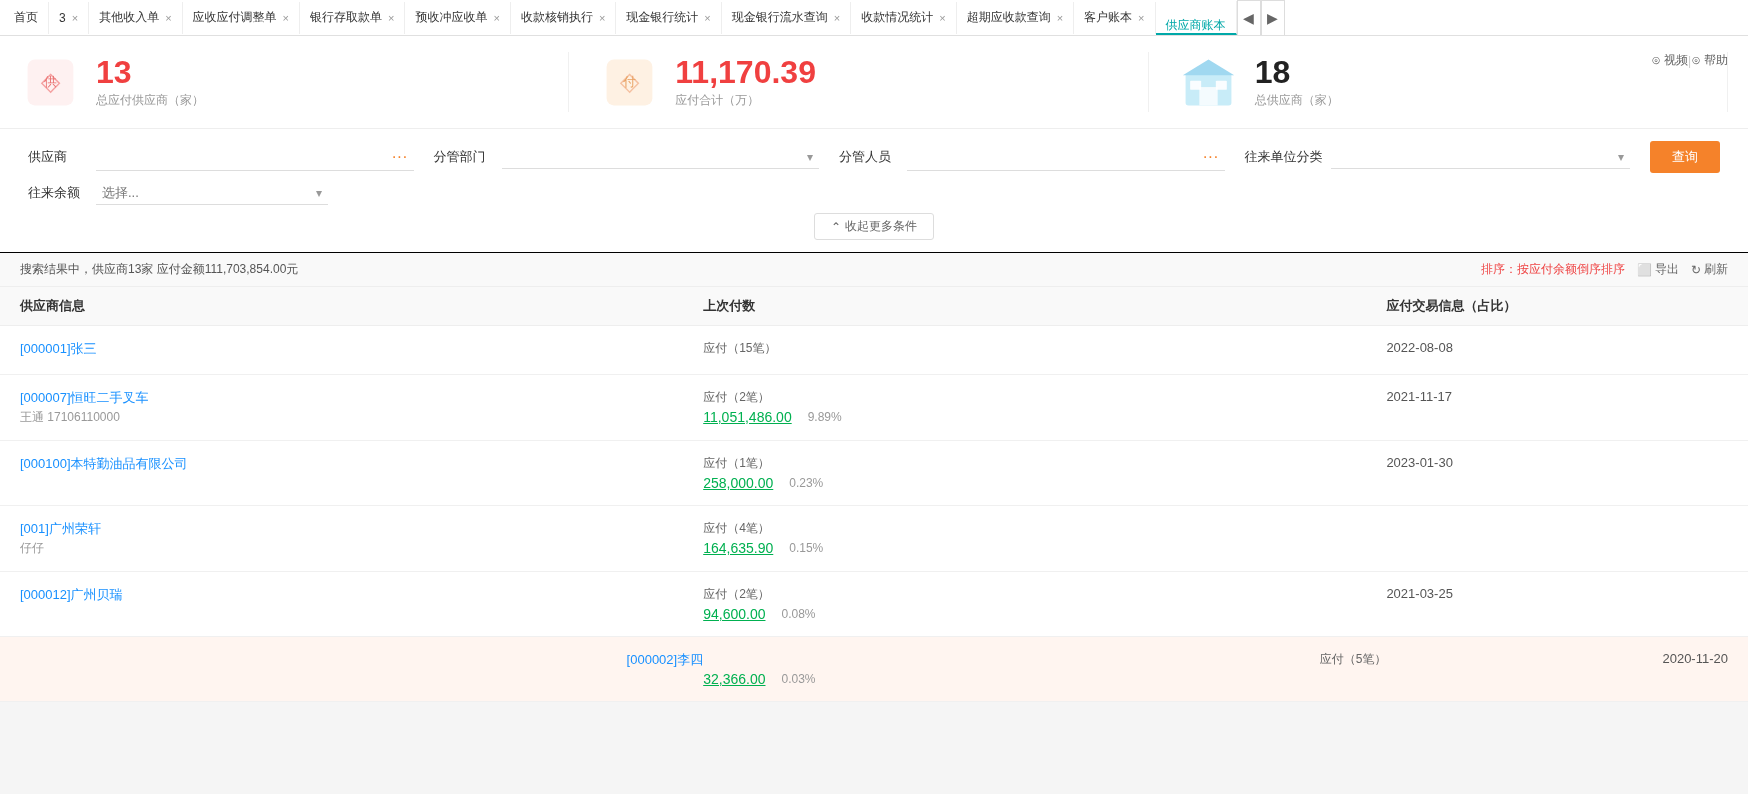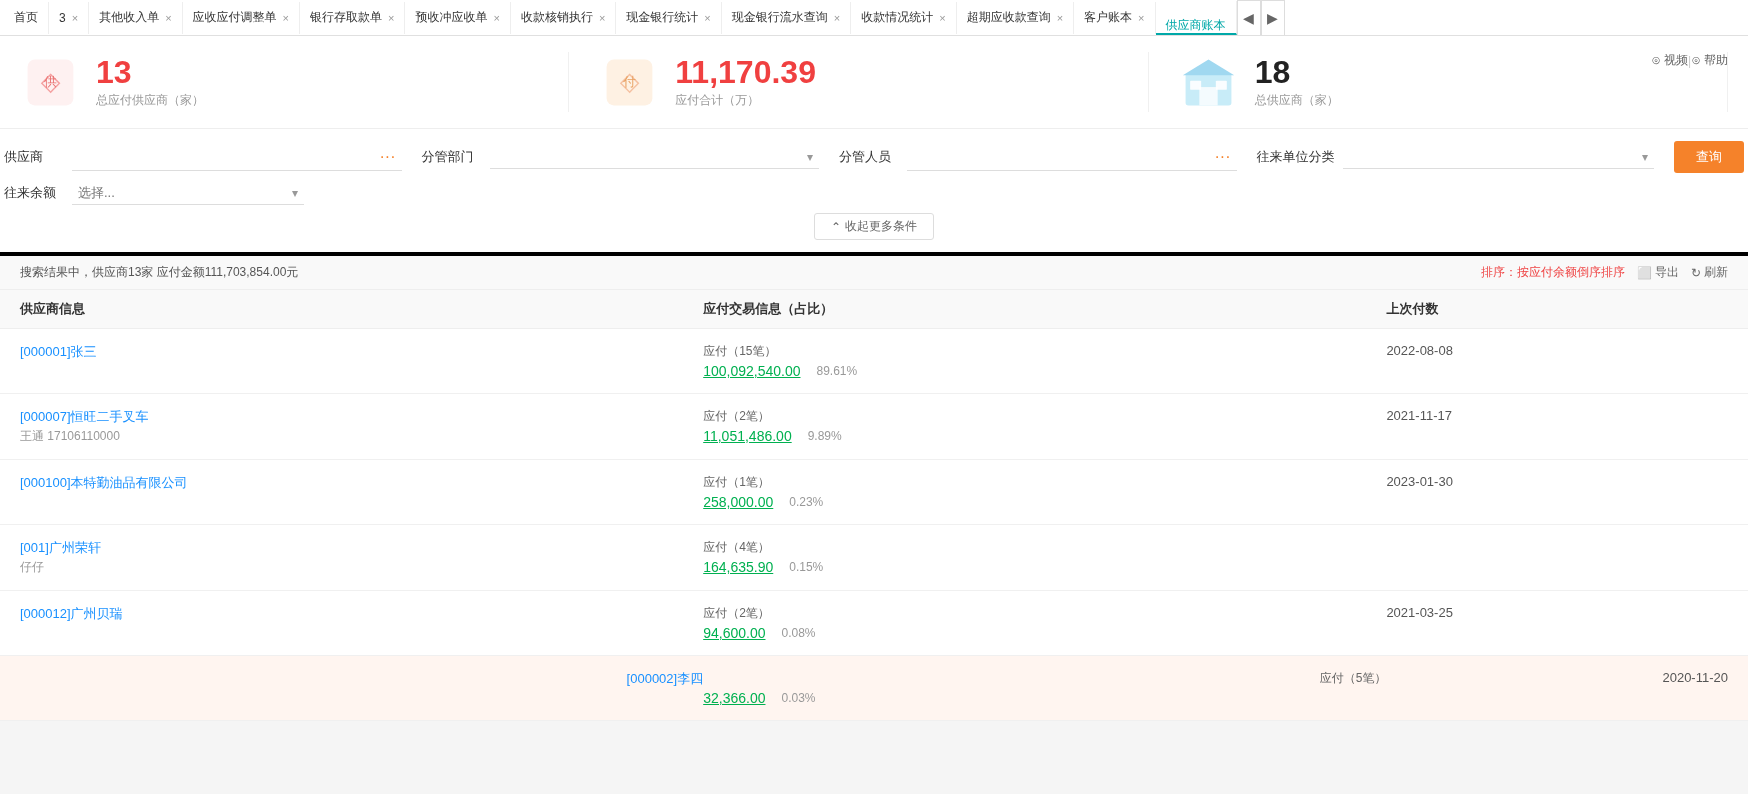--- a/index.html
+++ b/index.html
@@ -92,22 +92,22 @@
       display: flex;
       align-items: center;
       font-size: 12px;
       color: #666;
     }
     .help-area span { cursor: pointer; color: #666; }
 
     
     .filter-area {
       background: #fff;
-      padding: 12px 4px;
-      border-bottom: 4px solid #000000;
+      padding: 12px 28px;
+      border-bottom: 1px solid #000000;
     }
     .filter-row {
       display: flex;
       align-items: center;
       gap: 20px;
       margin-bottom: 8px;
     }
     .filter-row:last-child { margin-bottom: 0; }
     .filter-item {
       display: flex;
@@ -431,34 +431,30 @@
     <span class="refresh-btn">
       <span>↻</span>
       <span>刷新</span>
     </span>
   </div>
 </div>
 
 <div class="table-container">
   <div class="table-header">
     <div>供应商信息</div>
+    <div>上次付数</div>
     <div>应付交易信息（占比）</div>
-    <div>上次付数</div>
   </div>
 
   <div class="table-row">
     <div>
       <a class="supplier-name">[000001]张三</a>
     </div>
     <div>
       <div class="tx-label">应付（15笔）</div>
-      <div class="tx-row">
-        <a class="amount-green">100,092,540.00</a>
-        <span class="percentage">89.61%</span>
-      </div>
     </div>
     <div class="last-payment">2022-08-08</div>
   </div>
 
   <div class="table-row">
     <div>
       <a class="supplier-name">[000007]恒旺二手叉车</a>
       <div class="supplier-sub">王通  17106110000</div>
     </div>
     <div>

